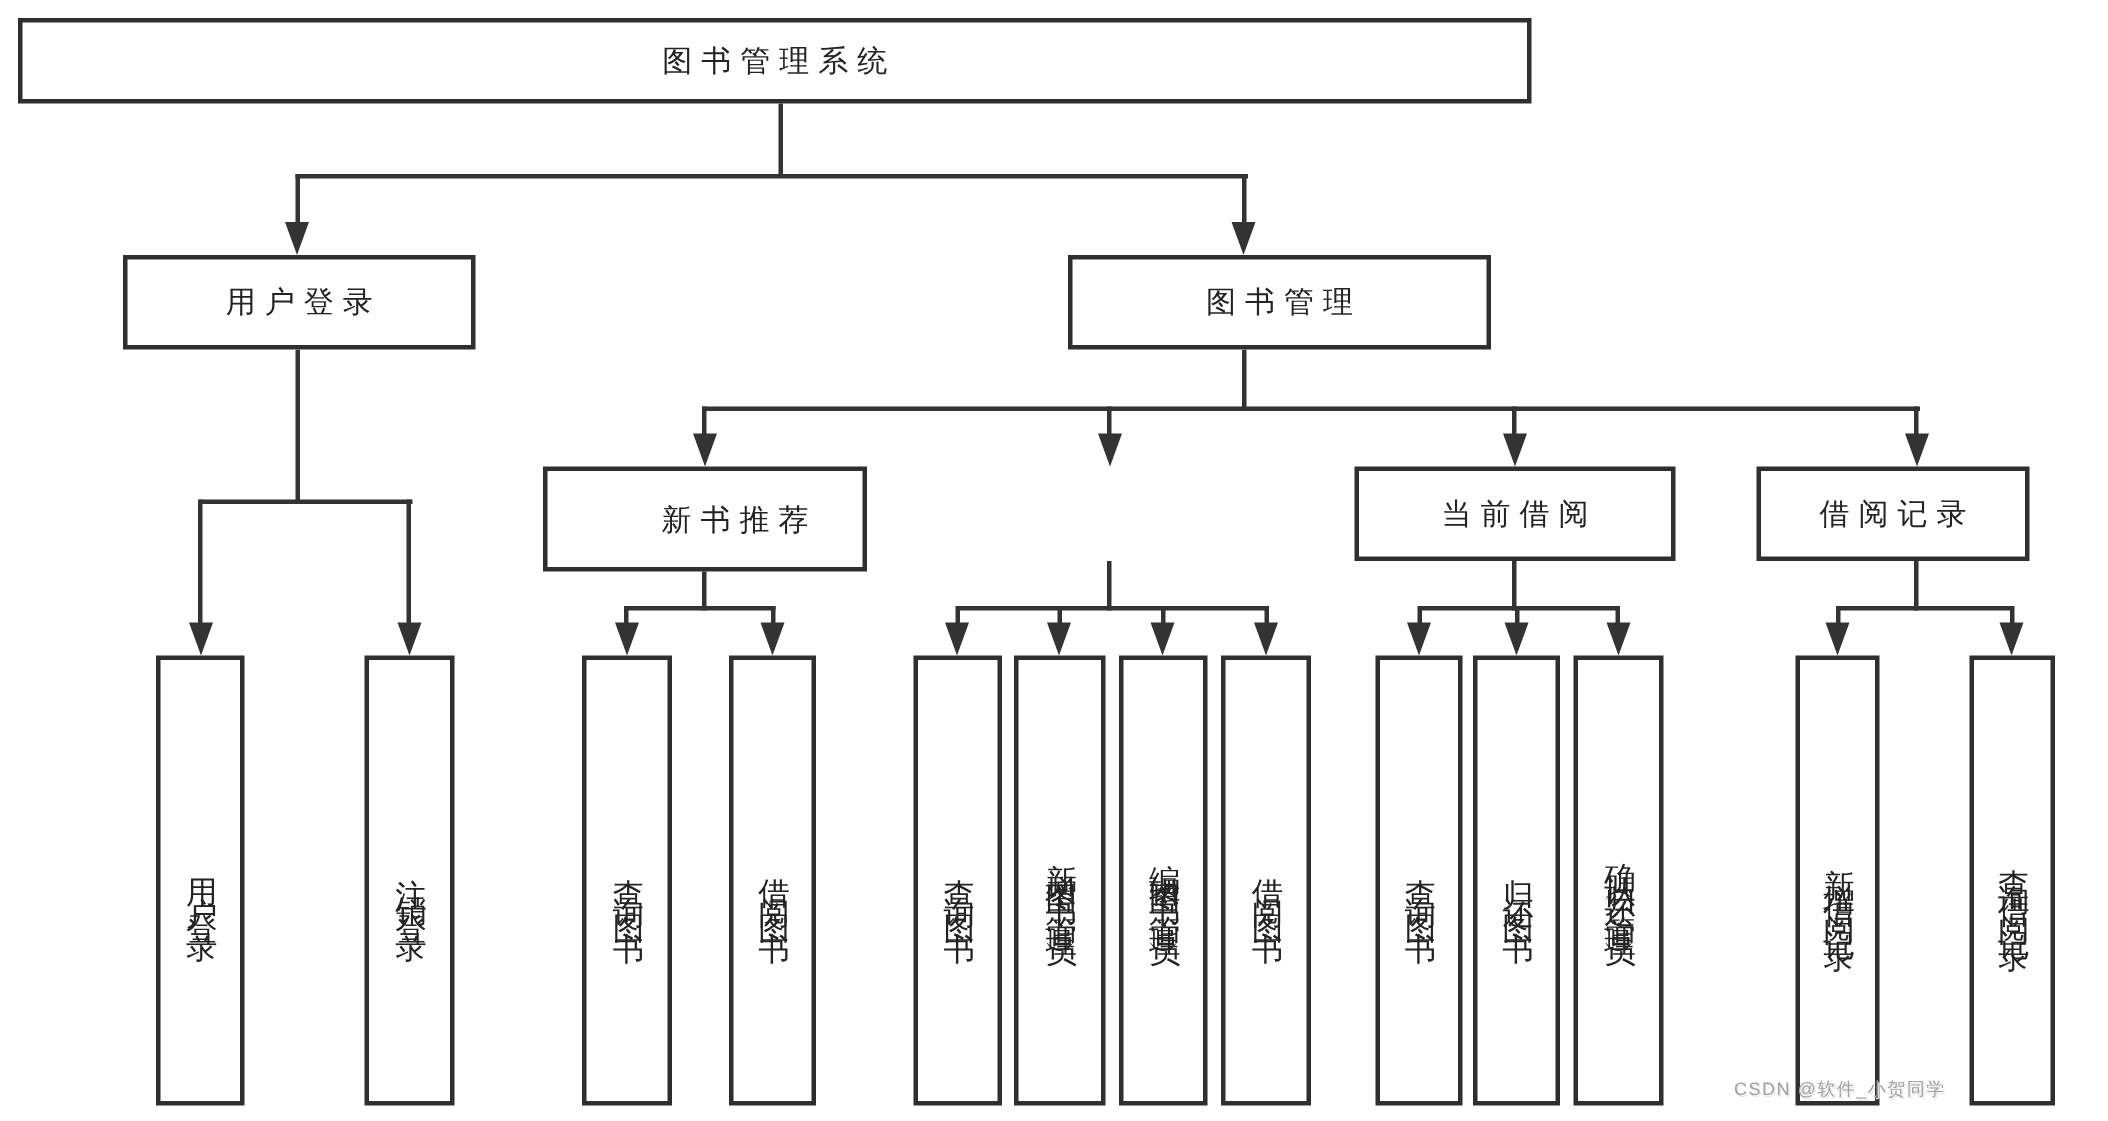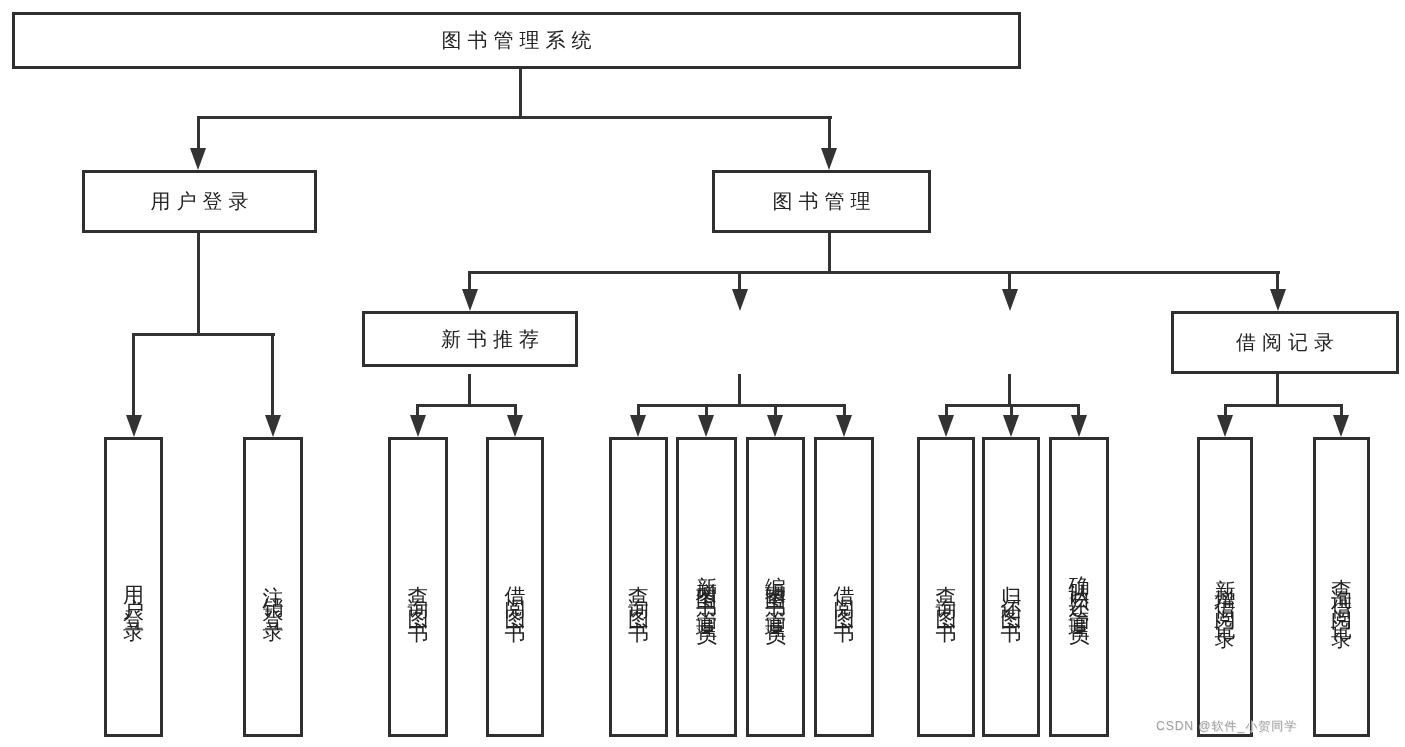--- a/index.html
+++ b/index.html
@@ -119,28 +119,31 @@
   <div class="vline" style="left:1340px; top:404px; height:15px;"></div>
   <div class="arrowhead" style="left:1333px; top:415px;"></div>
 
   <div class="hnode" style="left:12px; top:12px; width:1009px; height:57px;">
     <span>图书管理系统</span>
   </div>
 
   <div class="hnode" style="left:82px; top:170px; width:235px; height:63px;">
     <span>用户登录</span>
   </div>
-  <div class="hnode" style="left:712px; top:170px; width:219px; height:63px;">
+  <div class="hnode" style="left:712px; top:170px; width:282px; height:63px;">
     <span>图书管理</span>
   </div>
 
-  <div class="hnode" style="left:362px; top:311px; width:216px; height:56px;padding-left:40px;">
+  <div class="hnode" style="left:362px; top:311px; width:216px; height:70px;padding-left:40px;">
     <span>新书推荐</span>
   </div>
-  <div class="hnode" style="left:1171px; top:311px; width:228px; height:63px;">
+  <div class="hnode" style="left:903px; top:311px; width:214px; height:63px;">
+    <span>当前借阅</span>
+  </div>
+  <div class="hnode" style="left:1171px; top:311px; width:182px; height:63px;">
     <span>借阅记录</span>
   </div>
 
   <div class="vnode" style="left:104px; top:437px; width:59px; height:300px;">
     <span>用户登录</span>
   </div>
   <div class="vnode" style="left:243px; top:437px; width:60px; height:300px;">
     <span>注销登录</span>
   </div>
 

